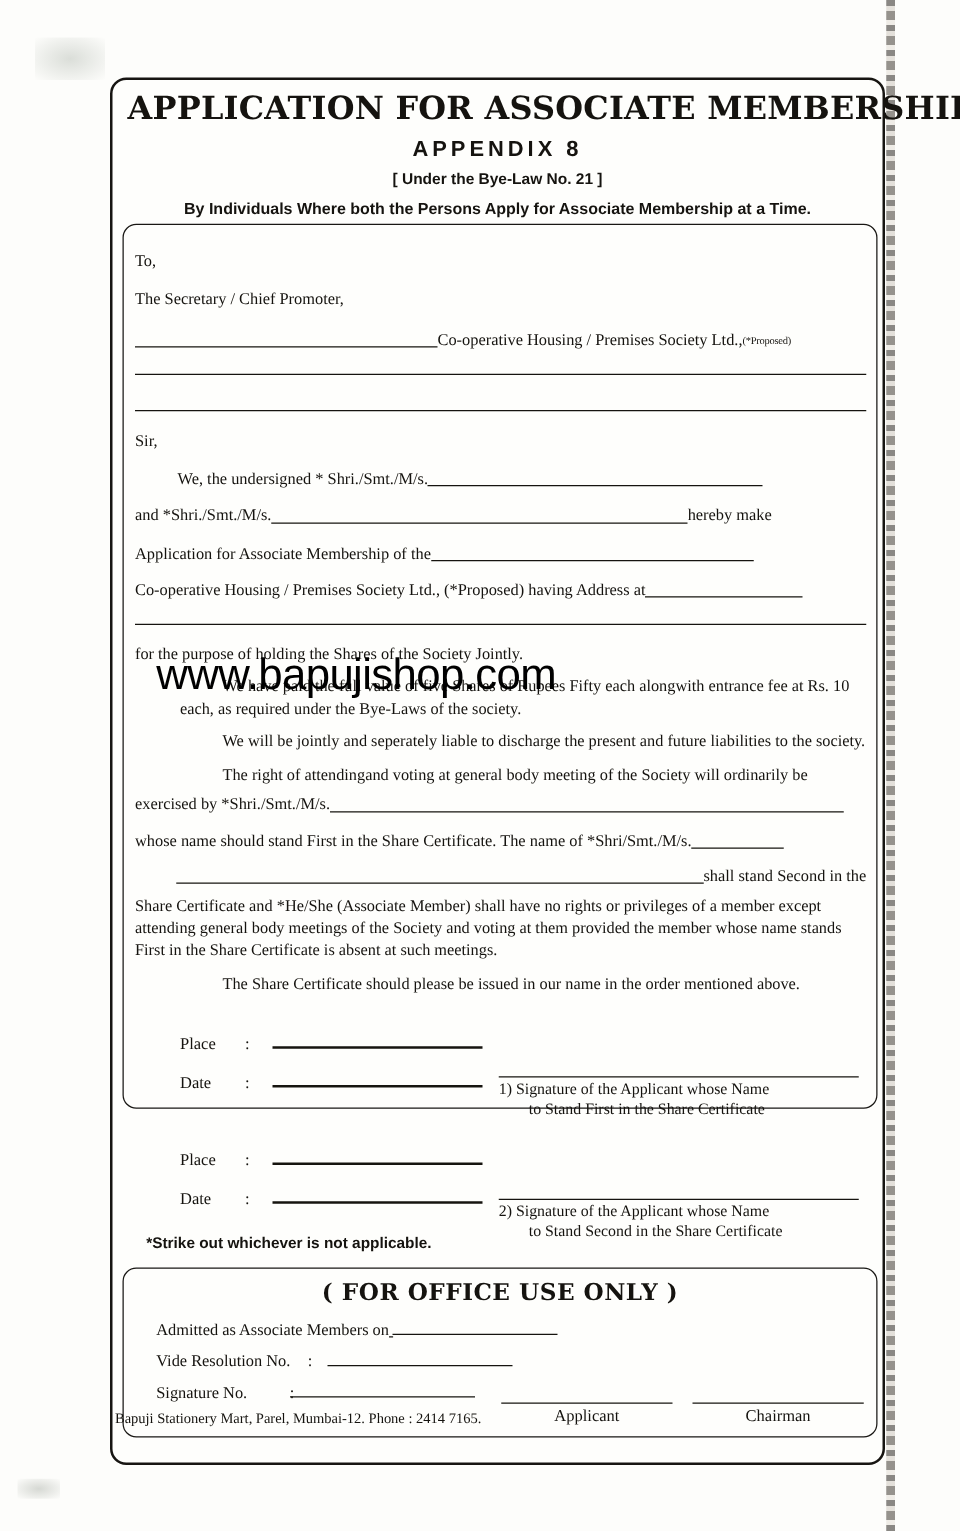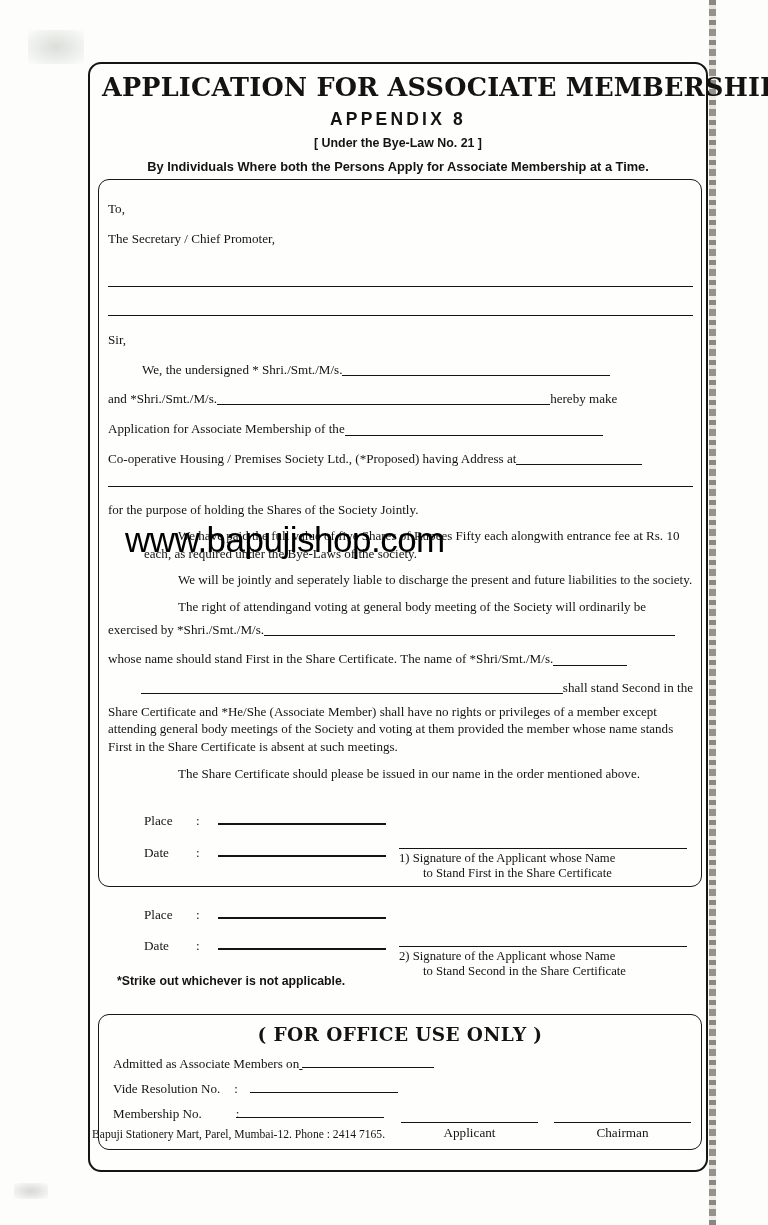--- a/index.html
+++ b/index.html
@@ -123,21 +123,21 @@
   }
 
   
   .office-title {
     text-align:center;
     font-family:"DejaVu Serif", serif;
     font-weight:bold; font-size:18.5px;
     letter-spacing:.4px;
     margin:5px 0 11px;
   }
-  .off-row { font-size:13.1px; margin:0 0 9px 4px; white-space:nowrap;text-decoration:underline; }
+  .off-row { font-size:13.1px; margin:0 0 9px 16px; white-space:nowrap;text-decoration:underline; }
   .off-lbl { display:inline-block; }
   .off-colon { display:inline-block; width:30px; text-align:left; }
   .off-line { display:inline-block; border-bottom:1.8px solid #16140f; height:.9em; }
 
   .signers { position:absolute; right:10px; bottom:8px; width:290px; display:flex; gap:16px; }
   .signer { flex:1; }
   .signer .rule { border-top:1.9px solid #16140f; }
   .signer .nm { text-align:center; font-size:13.2px; padding-top:2px; }
 
   
@@ -165,20 +165,23 @@
 
   <div class="innerbox" id="main-box">
     <div class="boxpad">
 
       <div style="height:13px"></div>
       <div class="para">To,</div>
       <div style="height:17px"></div>
       <div class="para">The Secretary / Chief Promoter,</div>
 
       <div style="height:20px"></div>
+      <div class="row tight">
+        <span class="ln" style="width:242px"></span><span>Co-operative Housing / Premises Society Ltd.,</span><span class="small-sup">(*Proposed)</span>
+      </div>
 
       <div style="height:21px"></div>
       <div class="fullrule"></div>
       <div style="height:28px"></div>
       <div class="fullrule"></div>
 
       <div style="height:17px"></div>
       <div class="para">Sir,</div>
 
       <div style="height:17px"></div>
@@ -288,21 +291,21 @@
       <div class="off-row">
         <span class="off-lbl">Admitted as Associate Members on</span>
         <span class="off-line" style="width:132px"></span>
       </div>
 
       <div class="off-row">
         <span class="off-lbl">Vide Resolution No.</span><span class="off-colon" style="padding-left:14px">:</span><span class="off-line" style="width:148px"></span>
       </div>
 
       <div class="off-row">
-        <span class="off-lbl">Membership No.</span><span class="off-colon" style="padding-left:34px">:</span><span class="off-line" style="width:148px"></span>
+        <span class="off-lbl">Signature No.</span><span class="off-colon" style="padding-left:34px">:</span><span class="off-line" style="width:148px"></span>
       </div>
 
       <div class="signers">
         <div class="signer">
           <div class="rule"></div>
           <div class="nm">Applicant</div>
         </div>
         <div class="signer">
           <div class="rule"></div>
           <div class="nm">Chairman</div>

